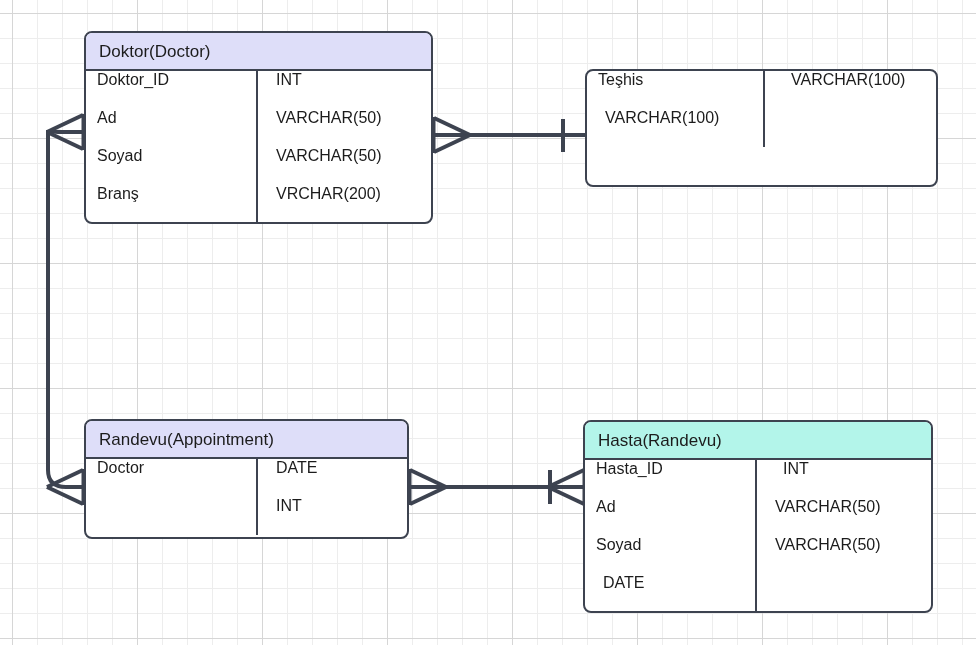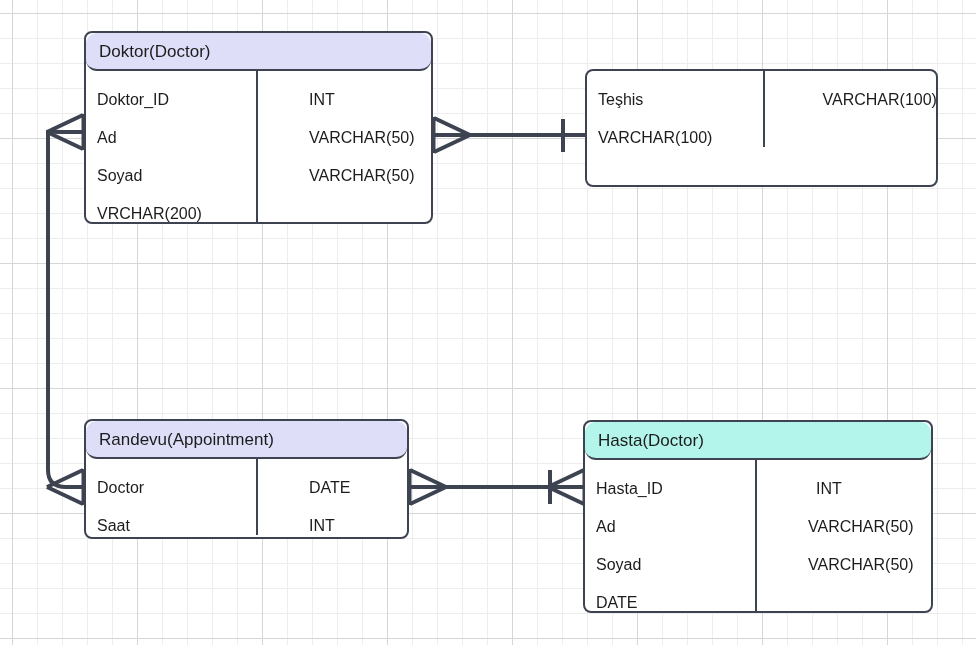--- a/index.html
+++ b/index.html
@@ -43,51 +43,49 @@
   }
   .entity-header {
     box-sizing: border-box;
     height: 38px;
     line-height: 38px;
     padding-left: 13px;
     font-size: 17px;
     color: #1c1c1c;
     border-bottom: 2px solid #3d4350;
     white-space: nowrap;
-    border-radius: 11px;
   }
   .entity-header.lavender { background: #dedef9; }
   .entity-header.teal     { background: #b3f5ea; }
 
   .entity-body {
     position: relative;
     padding: 0;
   }
   
   .col-divider {
     position: absolute;
     top: 0;
     bottom: 0;
     width: 2px;
     background: #3d4350;
   }
   .attr-row {
     display: flex;
     height: 38px;
-    align-items: flex-end;
-    gap: 40px;
+    align-items: flex-start;
   }
   .attr-name, .attr-type {
     font-size: 16px;
     color: #1c1c1c;
     white-space: nowrap;
     overflow: hidden;
   }
   .attr-name { padding-left: 11px; box-sizing: border-box; }
-  .attr-type { padding-left: 11px; box-sizing: border-box; }
+  .attr-type { padding-left: 18px; box-sizing: border-box; }
 
   
   .connector-layer {
     position: absolute;
     left: 0; top: 0;
     width: 976px;
     height: 645px;
     pointer-events: none;
   }
   .connector-layer path,
@@ -152,20 +150,21 @@
       </div>
       <div class="attr-row">
         <div class="attr-name" style="width:172px;">Ad</div>
         <div class="attr-type">VARCHAR(50)</div>
       </div>
       <div class="attr-row">
         <div class="attr-name" style="width:172px;">Soyad</div>
         <div class="attr-type">VARCHAR(50)</div>
       </div>
       <div class="attr-row">
+        <div class="attr-name" style="width:172px;">Branş</div>
         <div class="attr-type">VRCHAR(200)</div>
       </div>
     </div>
   </div>
 
   <div class="entity" style="left:585px; top:69px; width:353px; height:118px;">
     <div class="entity-body">
       <div class="col-divider" style="left:176px;"></div>
       <div class="attr-row">
         <div class="attr-name" style="width:186px;">Teşhis</div>
@@ -186,21 +185,21 @@
         <div class="attr-type">DATE</div>
       </div>
       <div class="attr-row">
         <div class="attr-name" style="width:172px;margin-top:48px;">Saat</div>
         <div class="attr-type">INT</div>
       </div>
     </div>
   </div>
 
   <div class="entity" style="left:583px; top:420px; width:350px; height:193px;">
-    <div class="entity-header teal">Hasta(Doctor)</div>
+    <div class="entity-header teal">Hasta(Randevu)</div>
     <div class="entity-body">
       <div class="col-divider" style="left:170px;"></div>
       <div class="attr-row">
         <div class="attr-name" style="width:180px;">Hasta_ID</div>
         <div class="attr-type">INT</div>
       </div>
       <div class="attr-row">
         <div class="attr-name" style="width:172px;">Ad</div>
         <div class="attr-type">VARCHAR(50)</div>
       </div>

